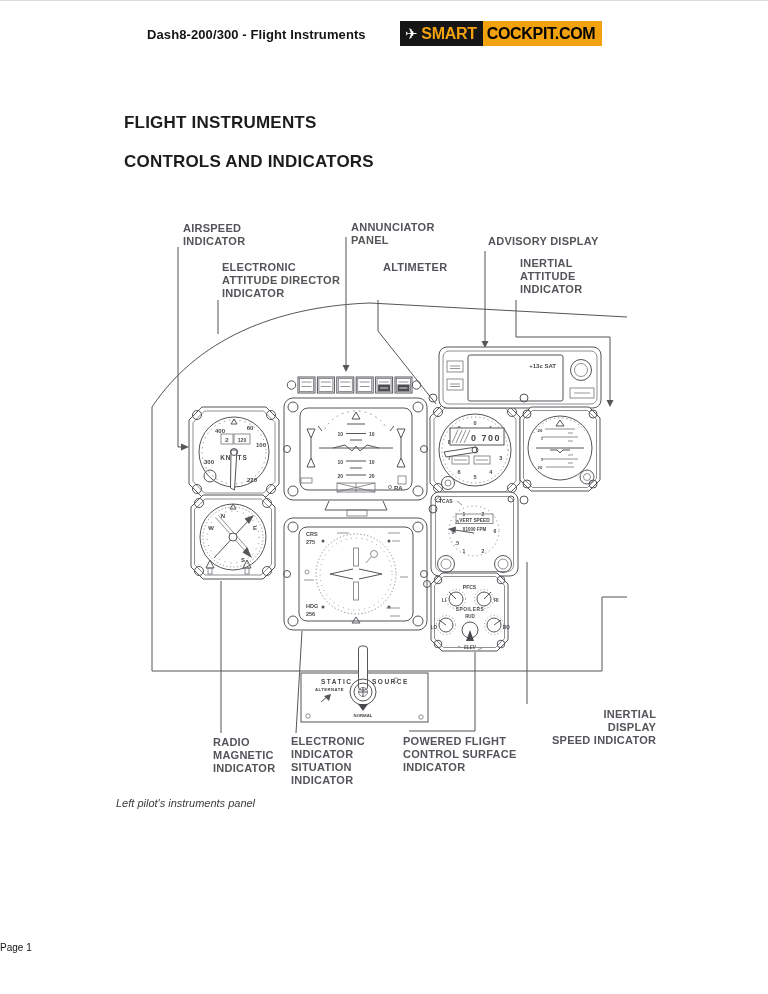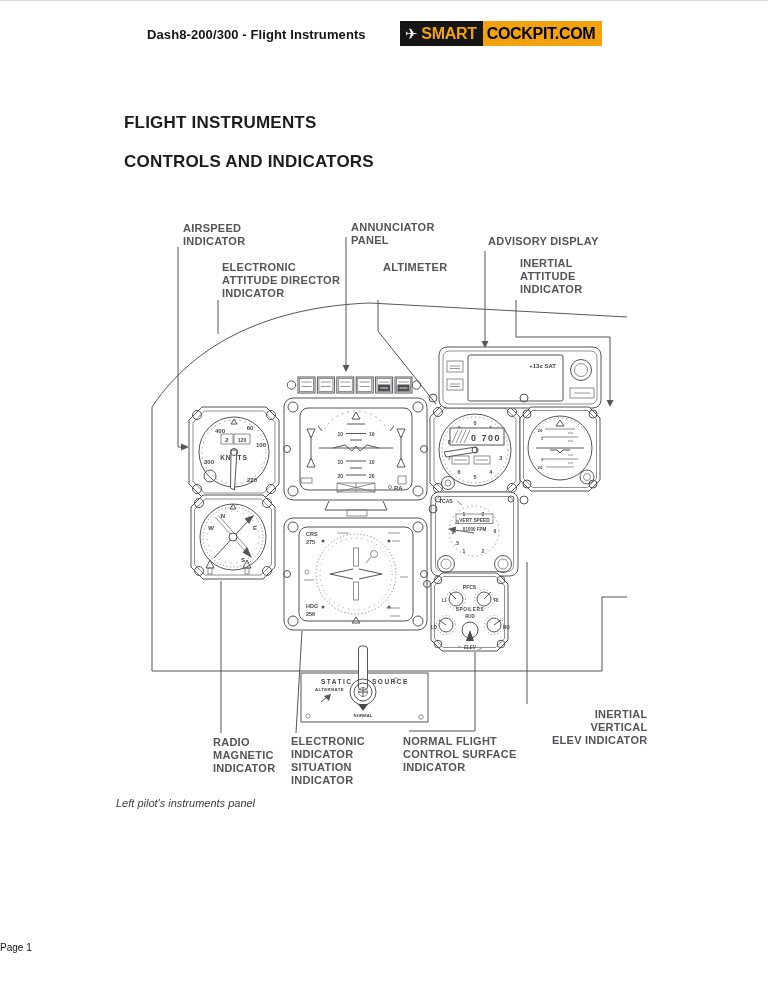--- a/index.html
+++ b/index.html
@@ -416,25 +416,25 @@
     <span>MAGNETIC</span>
     <span>INDICATOR</span>
   </div>
   <div class="co" style="left:291px;top:735px;">
     <span>ELECTRONIC</span>
     <span>INDICATOR</span>
     <span>SITUATION</span>
     <span>INDICATOR</span>
   </div>
   <div class="co" style="left:403px;top:735px;">
-    <span>NORMAL FLIGHT</span>
+    <span>POWERED FLIGHT</span>
     <span>CONTROL SURFACE</span>
     <span>INDICATOR</span>
   </div>
   <div class="co" style="left:552px;top:708px;text-align:right;">
     <span>INERTIAL</span>
-    <span>VERTICAL</span>
-    <span>ELEV INDICATOR</span>
+    <span>DISPLAY</span>
+    <span>SPEED INDICATOR</span>
   </div>
 
   <div class="caption">Left pilot's instruments panel</div>
   <div class="pagenum">Page 1</div>
 </div>
 
 </body></html>

